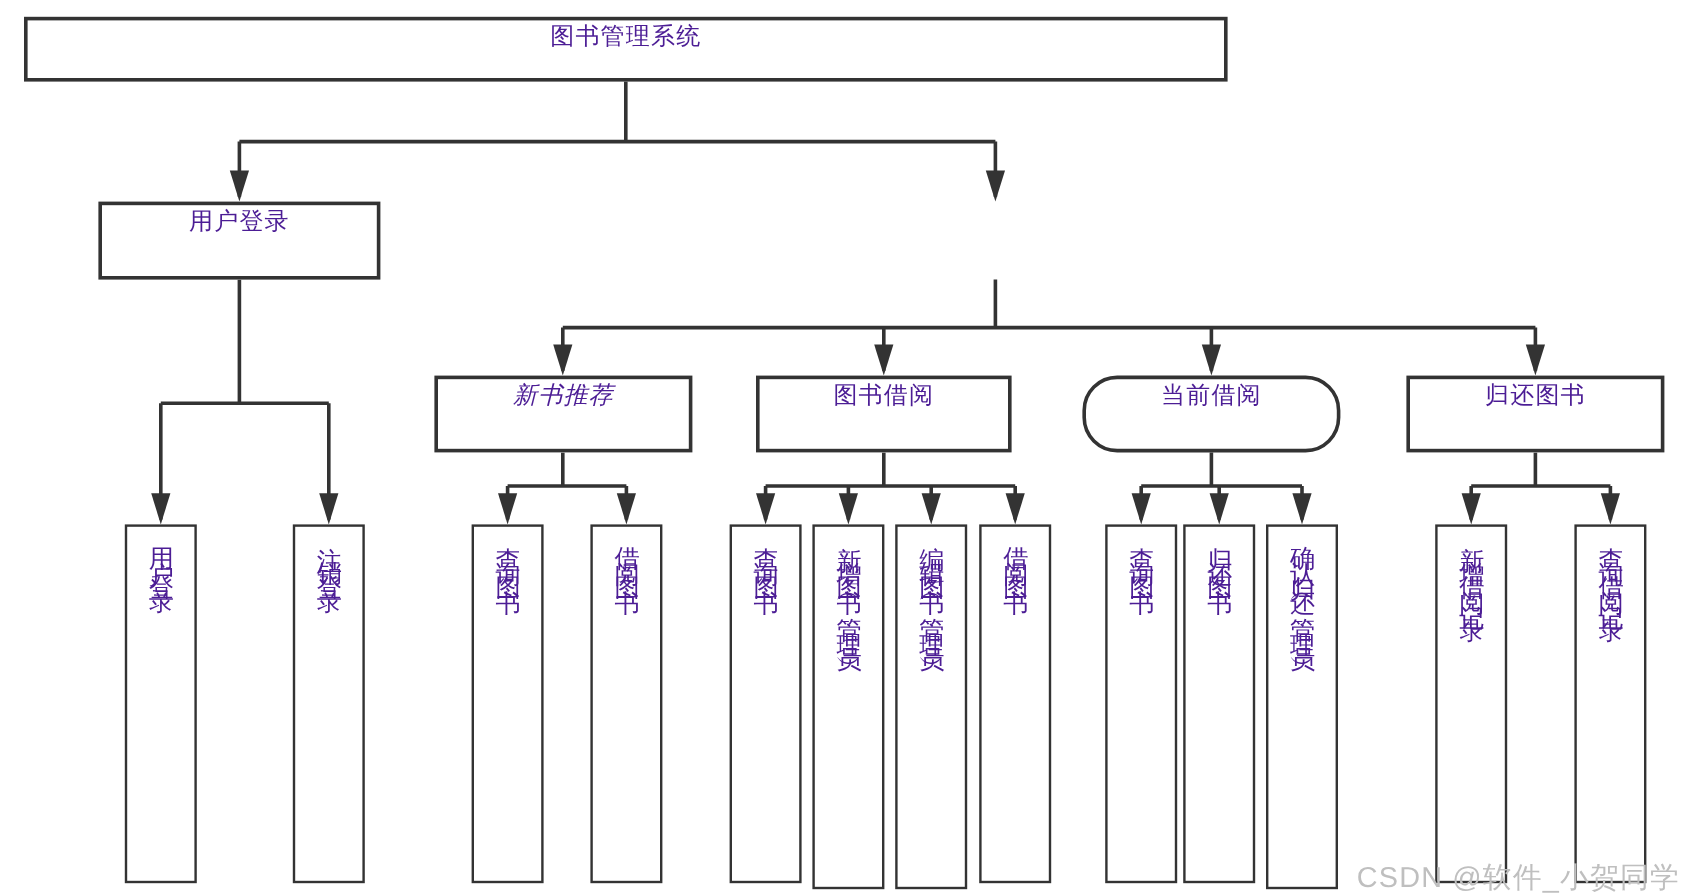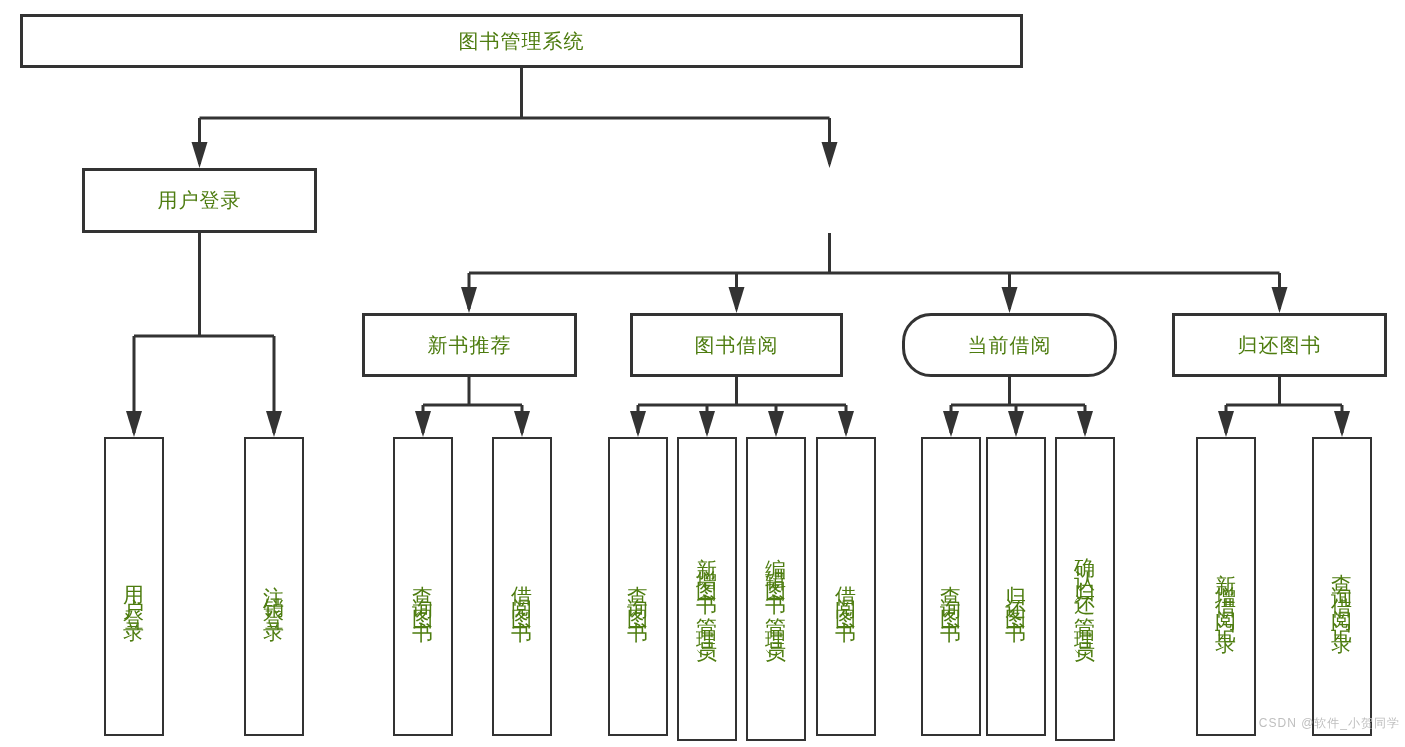--- a/index.html
+++ b/index.html
@@ -21,23 +21,23 @@
     top: 0;
     width: 1405px;
     height: 747px;
     z-index: 1;
   }
   .box {
     position: absolute;
     box-sizing: border-box;
     background: #ffffff;
     border: 3px solid #333333;
-    color: #4d7c0f;
+    color: #4c1d95;
     display: flex;
-    align-items: center;
+    align-items: flex-start;
     justify-content: center;
     z-index: 2;
   }
   .hbox span {
     font-size: 20px;
     letter-spacing: 1px;
     white-space: nowrap;
   }
   .vbox {
     border-width: 2.5px;
@@ -47,21 +47,21 @@
     text-orientation: mixed;
     font-size: 21px;
     letter-spacing: 12px;
     line-height: 1;
     margin-bottom: -12px; 
   }
   .watermark {
     position: absolute;
     top: 715px;
     right: 5px;
-    font-size: 12px;
+    font-size: 24px;
     letter-spacing: 1px;
     color: #bfbfbf;
     z-index: 3;
     white-space: nowrap;
   }
 </style>
 </head>
 <body>
 
 <div id="canvas">
@@ -98,21 +98,21 @@
   </svg>
 
   <div class="box hbox" style="left:20px; top:14px; width:1003px; height:54px;">
     <span>图书管理系统</span>
   </div>
 
   <div class="box hbox" style="left:82px; top:168px; width:235px; height:65px;">
     <span>用户登录</span>
   </div>
 
-  <div class="box hbox" style="left:362px; top:313px; width:215px; height:64px;">
+  <div class="box hbox" style="left:362px; top:313px; width:215px; height:64px;font-style:italic;">
     <span>新书推荐</span>
   </div>
   <div class="box hbox" style="left:630px; top:313px; width:213px; height:64px;">
     <span>图书借阅</span>
   </div>
   <div class="box hbox" style="left:902px; top:313px; width:215px; height:64px;border-radius:29px;">
     <span>当前借阅</span>
   </div>
   <div class="box hbox" style="left:1172px; top:313px; width:215px; height:64px;">
     <span>归还图书</span>

